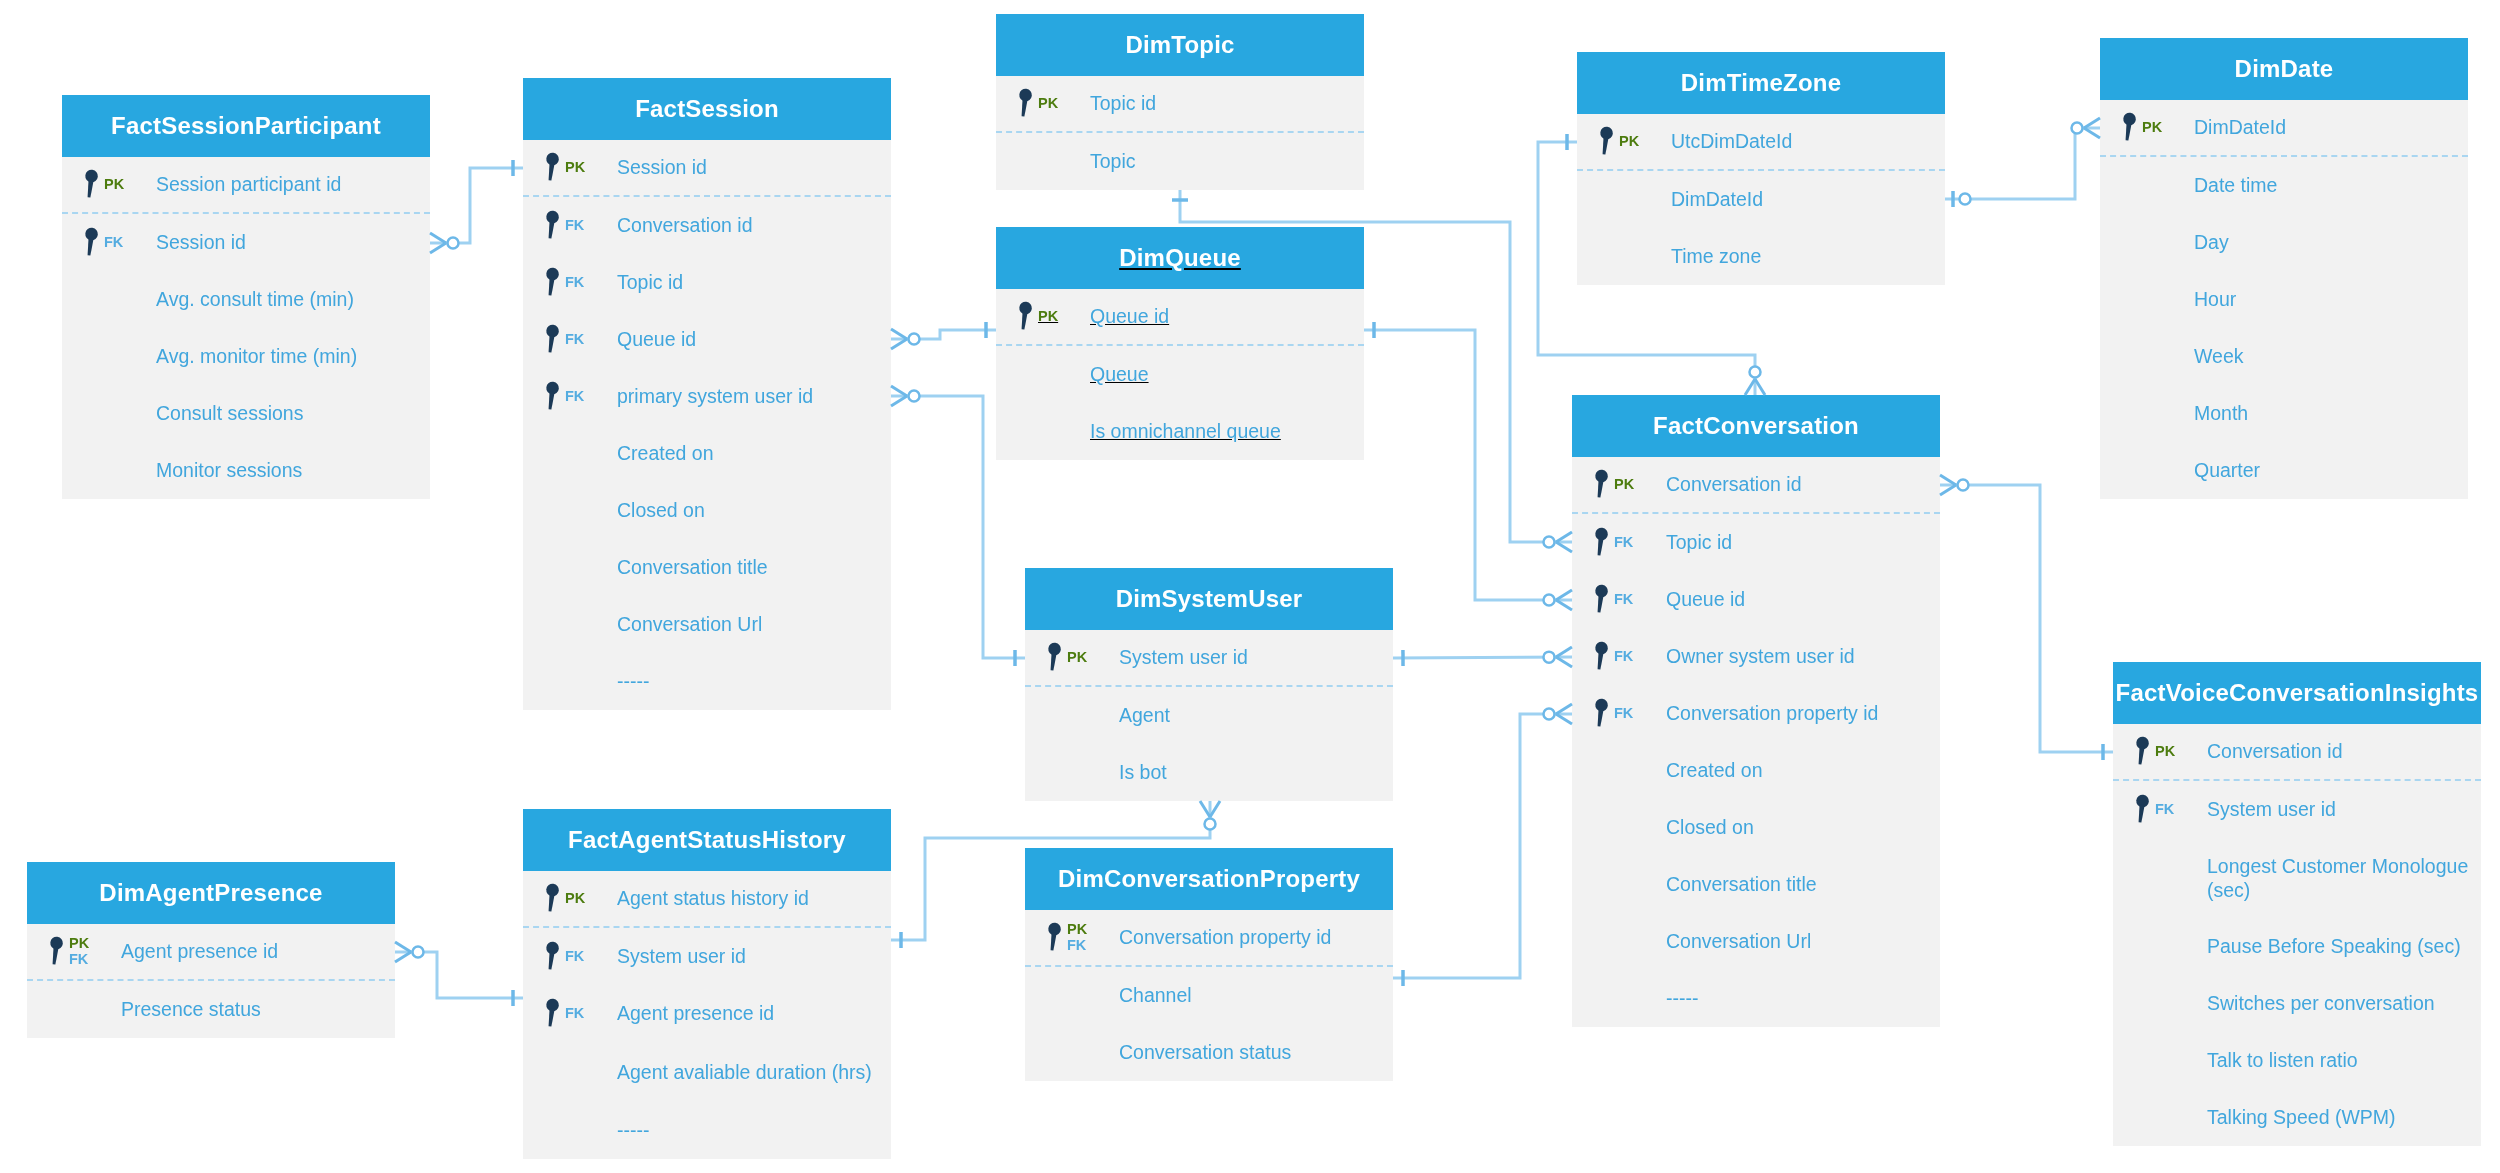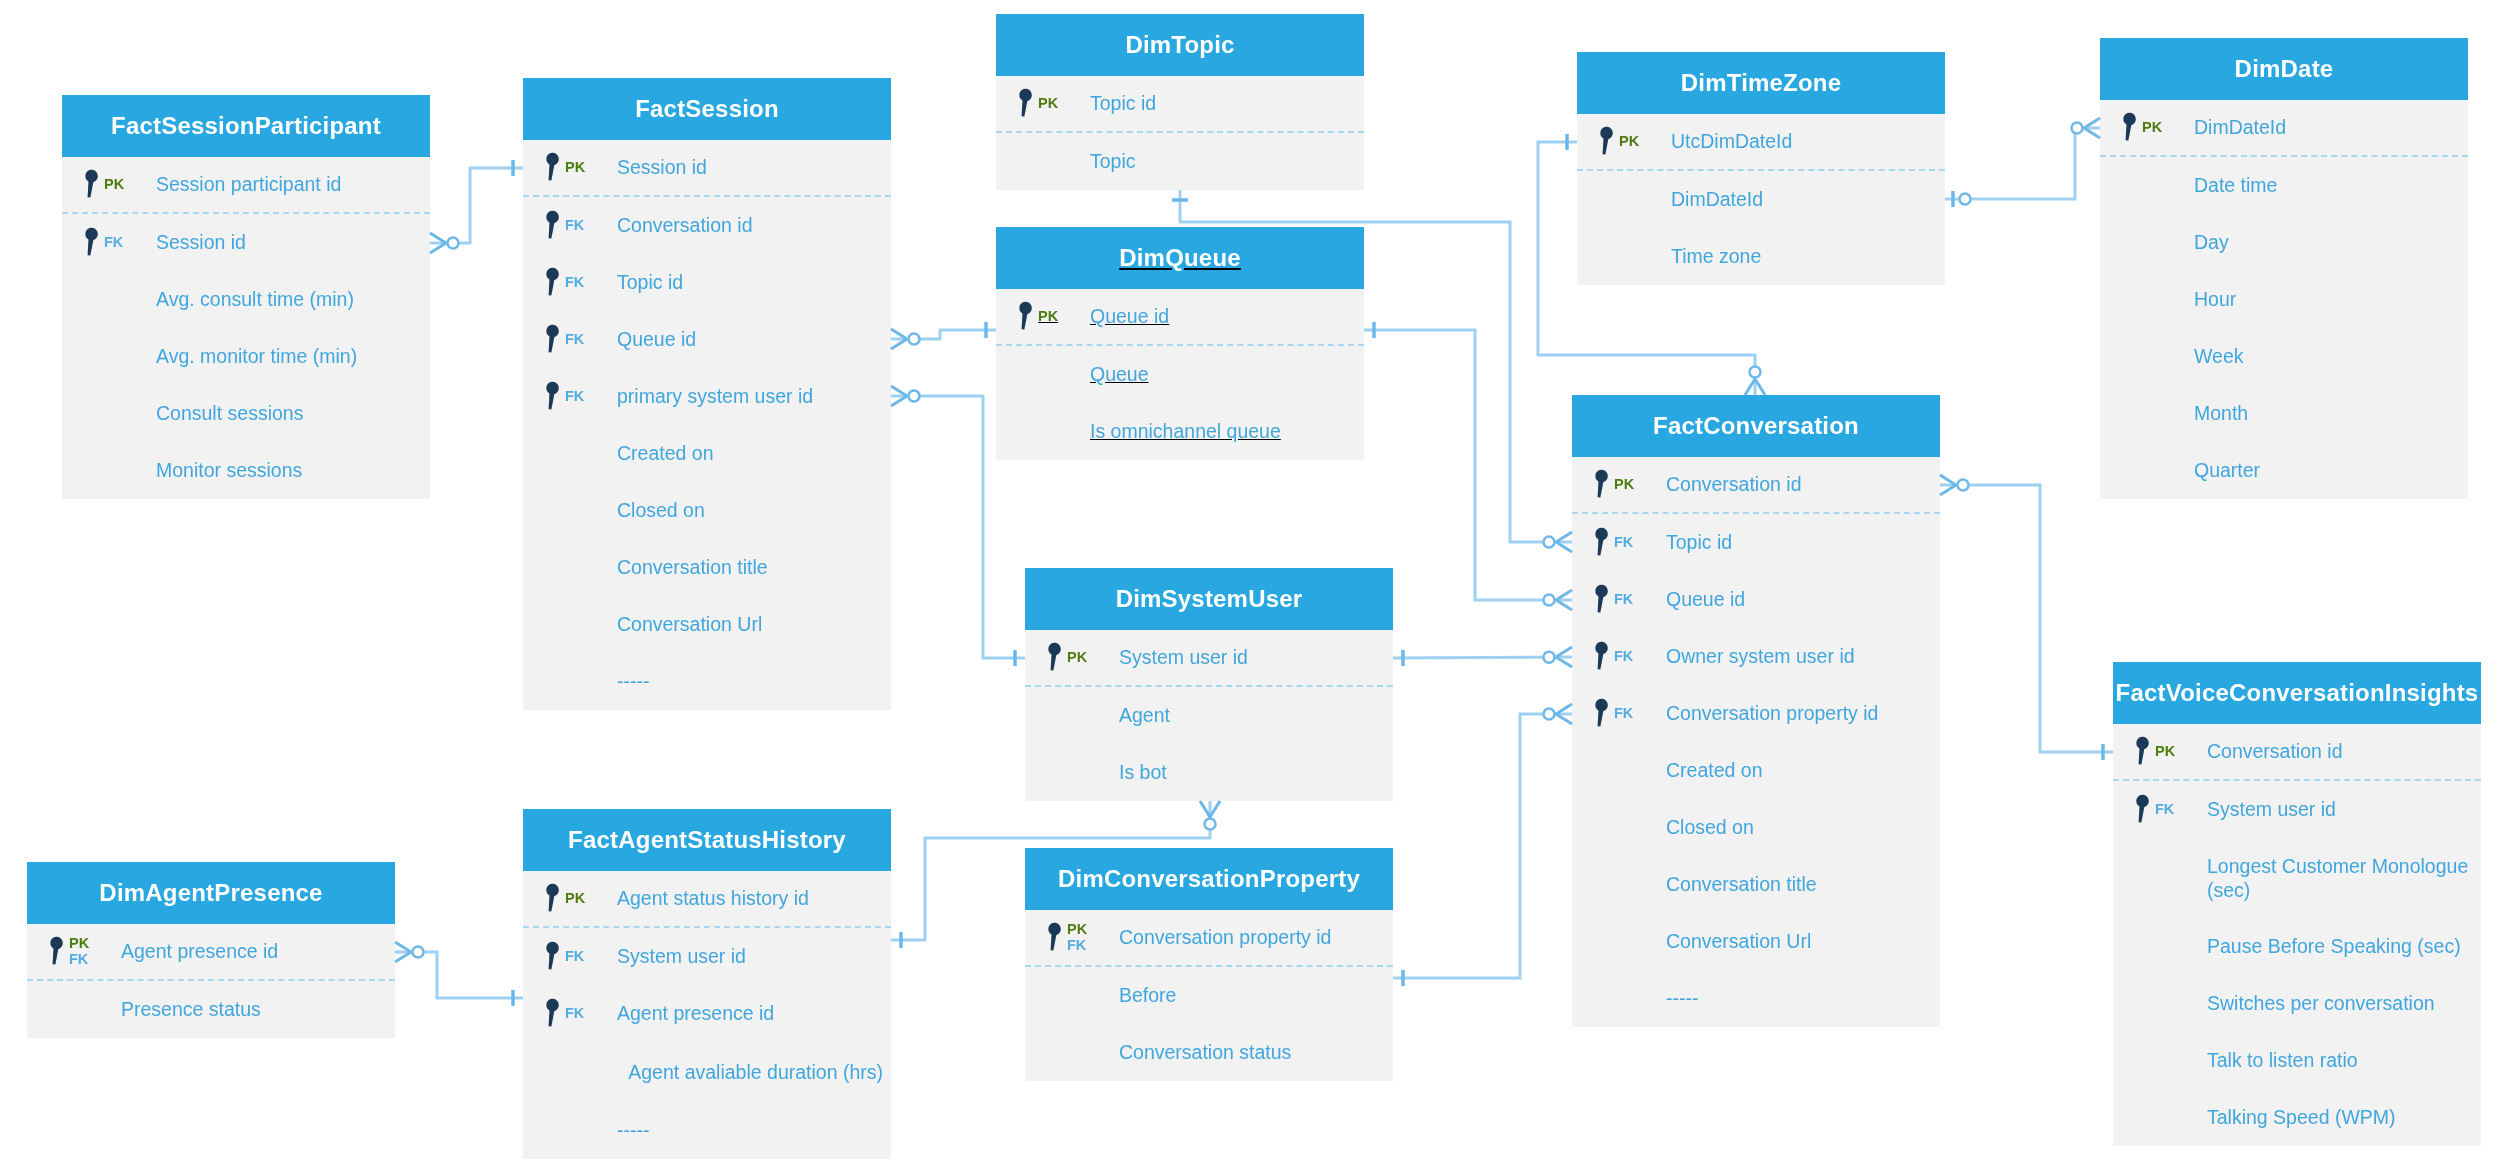--- a/index.html
+++ b/index.html
@@ -483,21 +483,21 @@
               <circle cx="8.5" cy="7" r="6.3"></circle>
               <path d="M5.9 10.5 L11.1 10.5 L9.9 28.5 L7.1 28.5 Z"></path>
             </g>
           </svg>
           <span class="keylabel">
             <span class="fk">FK</span>
           </span>
         </span>
         <span class="label">Agent presence id</span>
       </div>
-      <div class="row" style="height: 60px; justify-content: flex-end;">
+      <div class="row" style="height: 60px;">
         <span class="keycell"></span>
         <span class="label">Agent avaliable duration (hrs)</span>
       </div>
       <div class="row">
         <span class="keycell"></span>
         <span class="label">-----</span>
       </div>
     </div>
     <div class="tbl" style="left: 27px; top: 862px; width: 368px;">
       <div class="tbl-h">DimAgentPresence</div>
@@ -533,21 +533,21 @@
           </svg>
           <span class="keylabel">
             <span class="pk">PK</span>
             <span class="fk">FK</span>
           </span>
         </span>
         <span class="label">Conversation property id</span>
       </div>
       <div class="row">
         <span class="keycell"></span>
-        <span class="label">Before</span>
+        <span class="label">Channel</span>
       </div>
       <div class="row">
         <span class="keycell"></span>
         <span class="label">Conversation status</span>
       </div>
     </div>
     <svg class="wires" width="2500" height="1173" viewBox="0 0 2500 1173">
       <path class="wire" d="M 430 243 L 470 243 L 470 168 L 523 168"></path>
       <g>
         <line class="glyph-line" x1="446" y1="243" x2="430" y2="253"></line>

